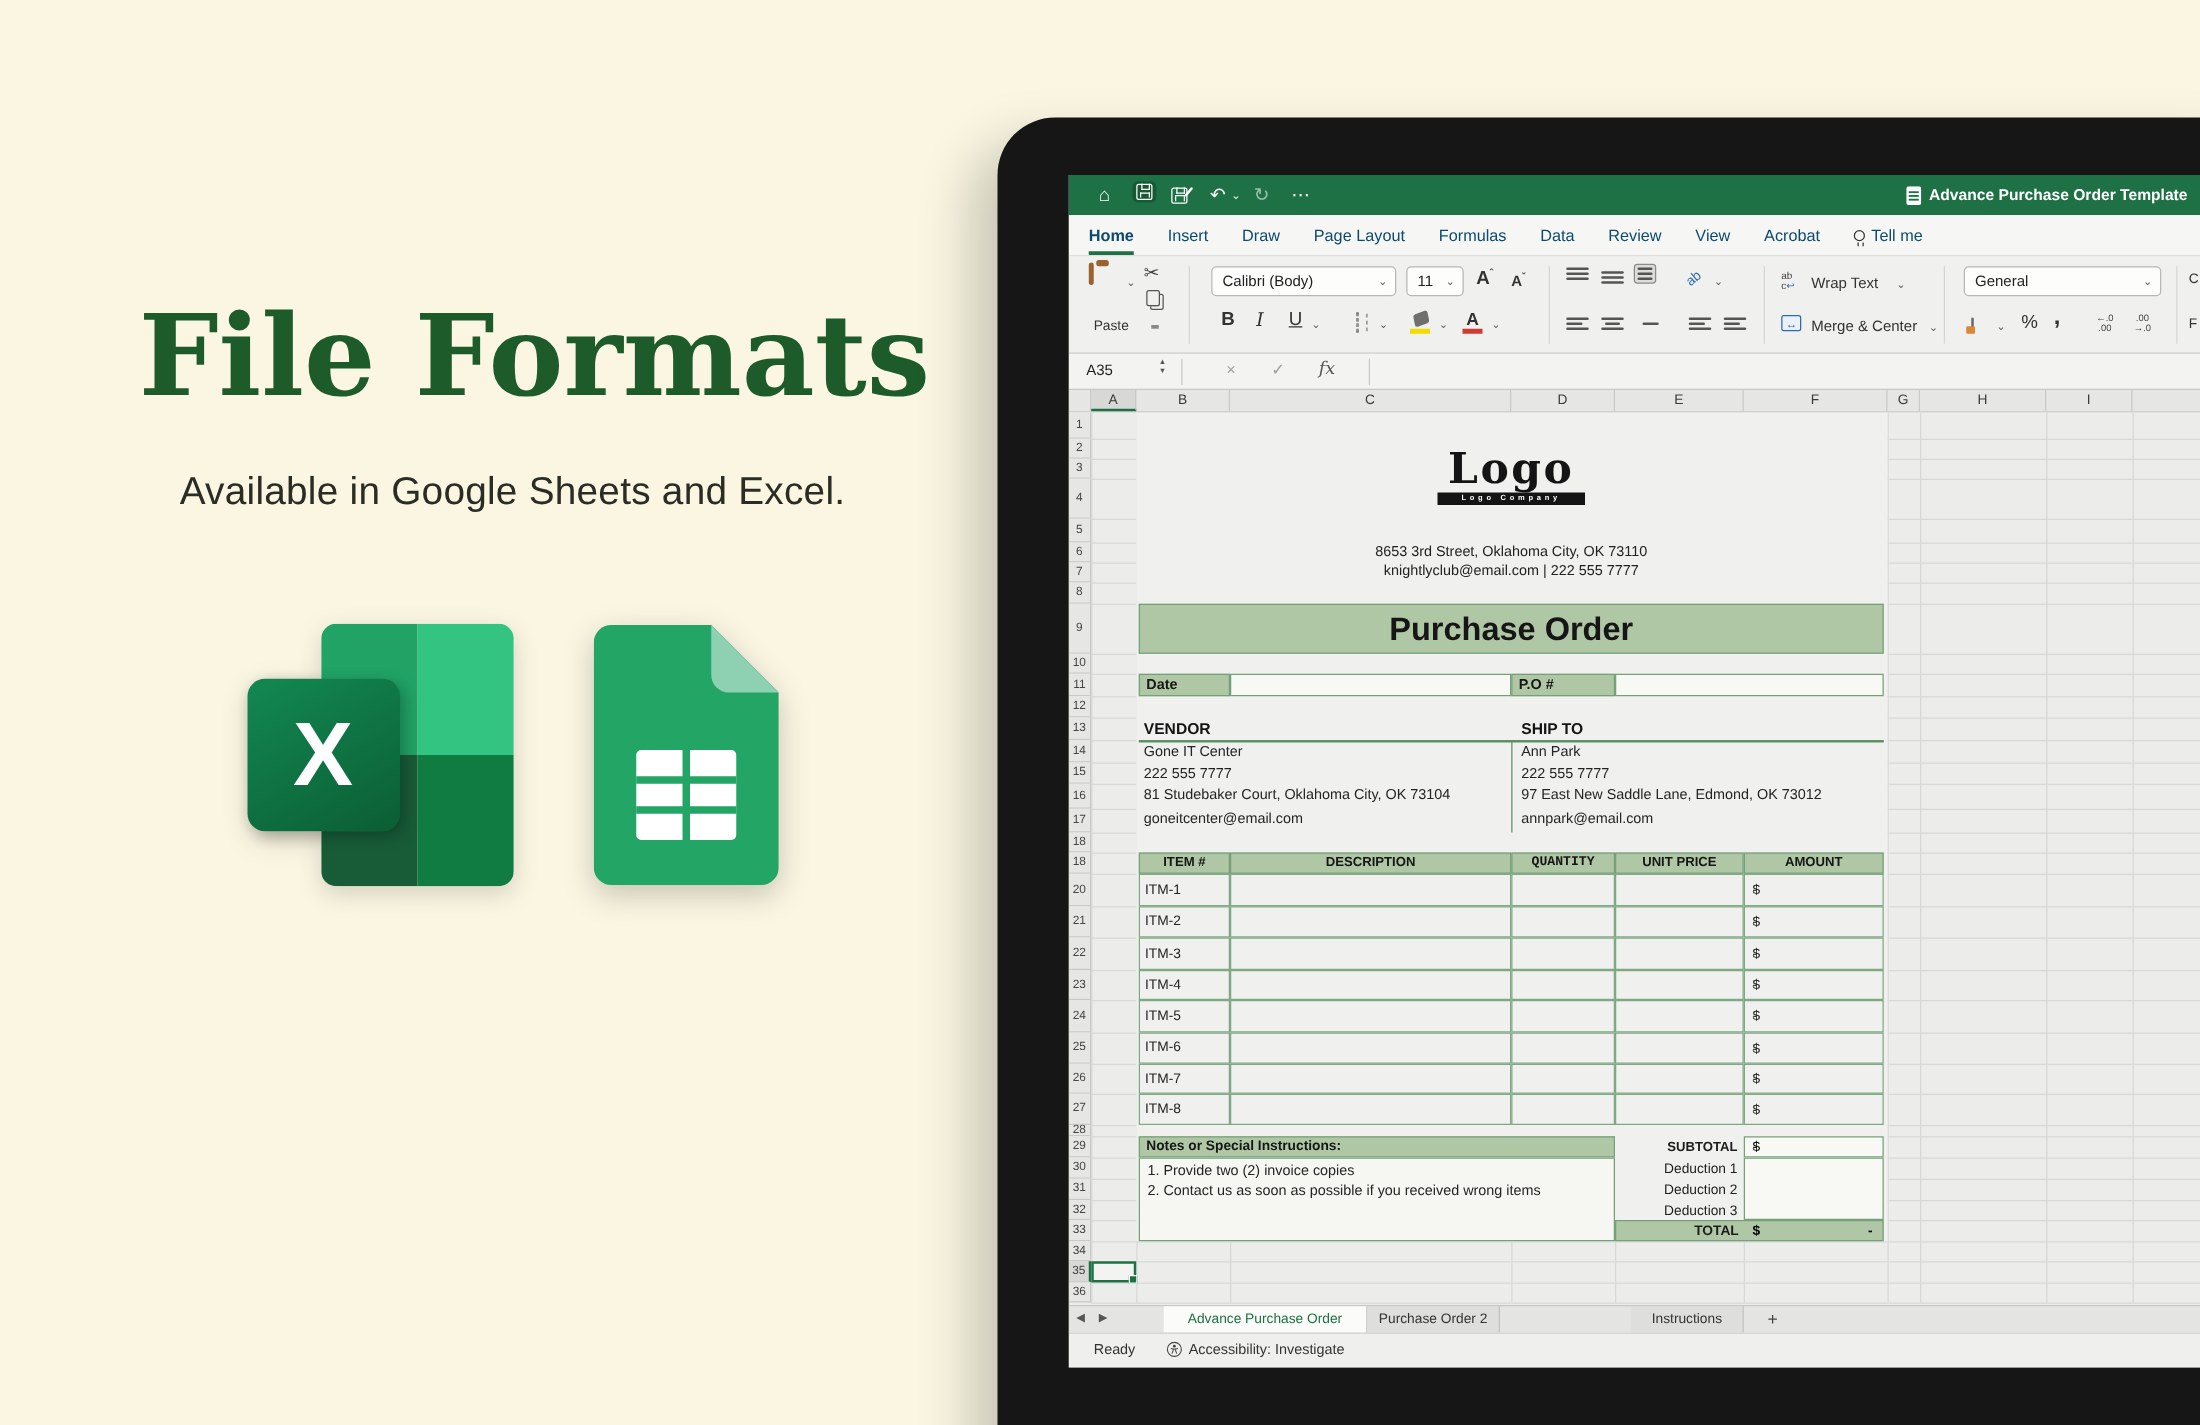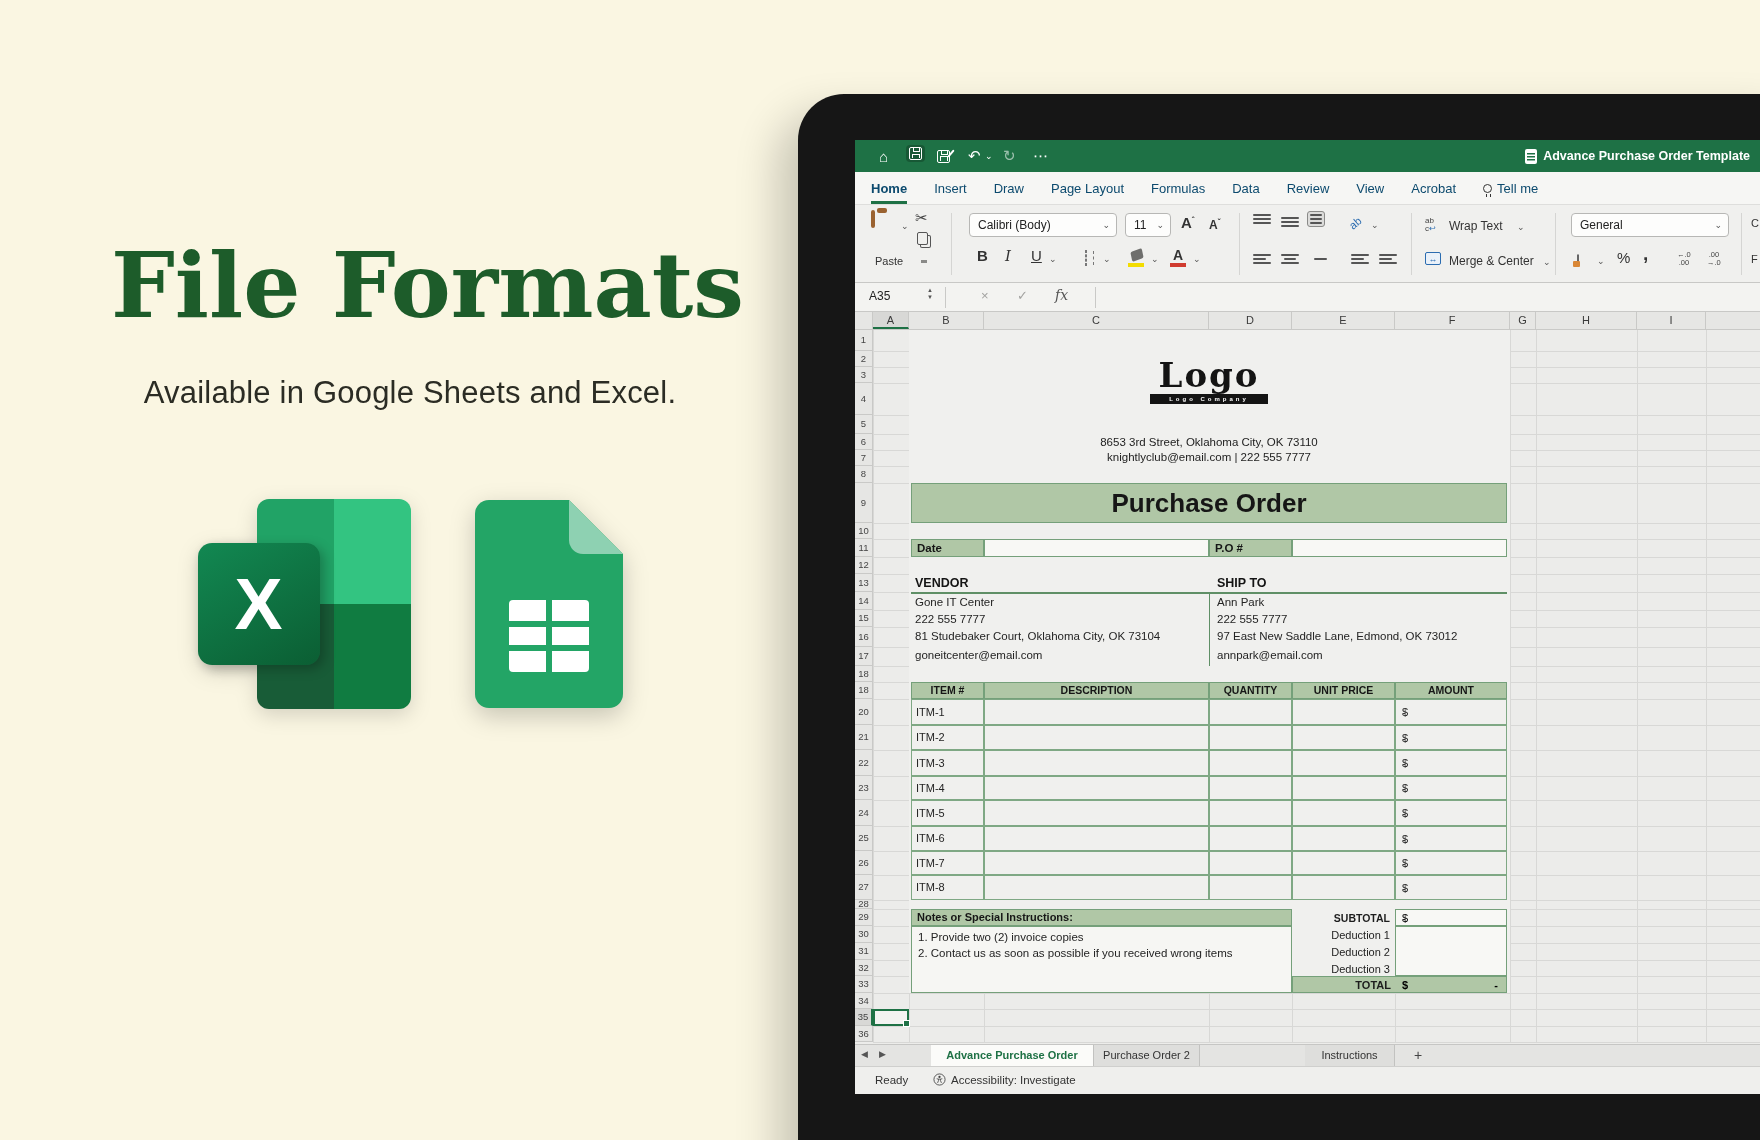--- a/index.html
+++ b/index.html
@@ -124,21 +124,21 @@
   .nline { position:absolute; left:6px; font-size:11.5px; color:#242424; }
   .sum-lab { font-size:10.5px; color:#1d1d1d; text-align:right; }
   .sel-cell { position:absolute; border:2px solid #1E7145; background:#F3F3F1; z-index:4; }
   .sel-cell::after { content:""; position:absolute; right:-3px; bottom:-3px; width:5px; height:5px; background:#1E7145; border:1px solid #fff; }
 
   
   .tabsbar { height:22px; background:#E4E4E2; border-top:1px solid #C6C6C4; position:relative; }
   .tnav { position:absolute; top:4px; font-size:9px; color:#555; }
   .tabs { position:absolute; left:76px; top:0; height:22px; display:flex; }
   .stab { height:22px; line-height:21px; text-align:center; font-size:11px; color:#333; border-right:1px solid #C2C2C0; background:#DEDEDC; }
-  .stab.active { background:#FBFBF9; color:#1E7145; font-weight:bold; }
+  .stab.active { background:#FBFBF9; color:#1E7145; font-weight:normal; }
   .addtab { position:absolute; top:0; width:26px; height:22px; text-align:center; line-height:21px; font-size:14px; color:#444; }
   .statusbar { height:28px; background:#EFEFED; border-top:1px solid #CFCFCD; position:relative; font-size:11.5px; color:#333; }
   .sb-ready { position:absolute; left:20px; top:7px; }
   .sb-acc { position:absolute; left:78px; top:6px; display:flex; align-items:center; gap:5px; }
 </style>
 </head>
 <body>
 
 <div class="left-panel">
   <div class="fp-title">File Formats</div>
@@ -425,21 +425,21 @@
       <div class="vtext" style="left:60px;top:300px">81 Studebaker Court, Oklahoma City, OK 73104</div>
       <div class="vtext" style="left:60px;top:319px">goneitcenter@email.com</div>
       <div class="vtext" style="left:362px;top:266px">Ann Park</div>
       <div class="vtext" style="left:362px;top:283px">222 555 7777</div>
       <div class="vtext" style="left:362px;top:300px">97 East New Saddle Lane, Edmond, OK 73012</div>
       <div class="vtext" style="left:362px;top:319px">annpark@email.com</div>
 
       <div id="items-table">
             <div class="th-cell" style="left: 56px; width: 73px; top: 352px; height: 17px; line-height: 15px;">ITEM #</div>
             <div class="th-cell" style="left: 129px; width: 225px; top: 352px; height: 17px; line-height: 15px;">DESCRIPTION</div>
-            <div class="th-cell" style="left: 354px; width: 83px; top: 352px; height: 17px; line-height: 15px;">QUANTITY</div>
+            <div class="th-cell" style="left: 354px; width: 83px; top: 352px; height: 17px; line-height: 15px; font-family: Liberation Mono, monospace;">QUANTITY</div>
             <div class="th-cell" style="left: 437px; width: 103px; top: 352px; height: 17px; line-height: 15px;">UNIT PRICE</div>
             <div class="th-cell" style="left: 540px; width: 112px; top: 352px; height: 17px; line-height: 15px;">AMOUNT</div>
             <div class="it-cell" style="left: 56px; width: 73px; top: 369px; height: 26px; line-height: 24px; padding-left: 4px;">ITM-1</div>
             <div class="it-cell" style="left: 129px; width: 225px; top: 369px; height: 26px;"></div>
             <div class="it-cell" style="left: 354px; width: 83px; top: 369px; height: 26px;"></div>
             <div class="it-cell" style="left: 437px; width: 103px; top: 369px; height: 26px;"></div>
             <div class="it-cell amt" style="left: 540px; width: 112px; top: 369px; height: 26px;">
               <span>$</span>
               <span>-</span>
             </div>

